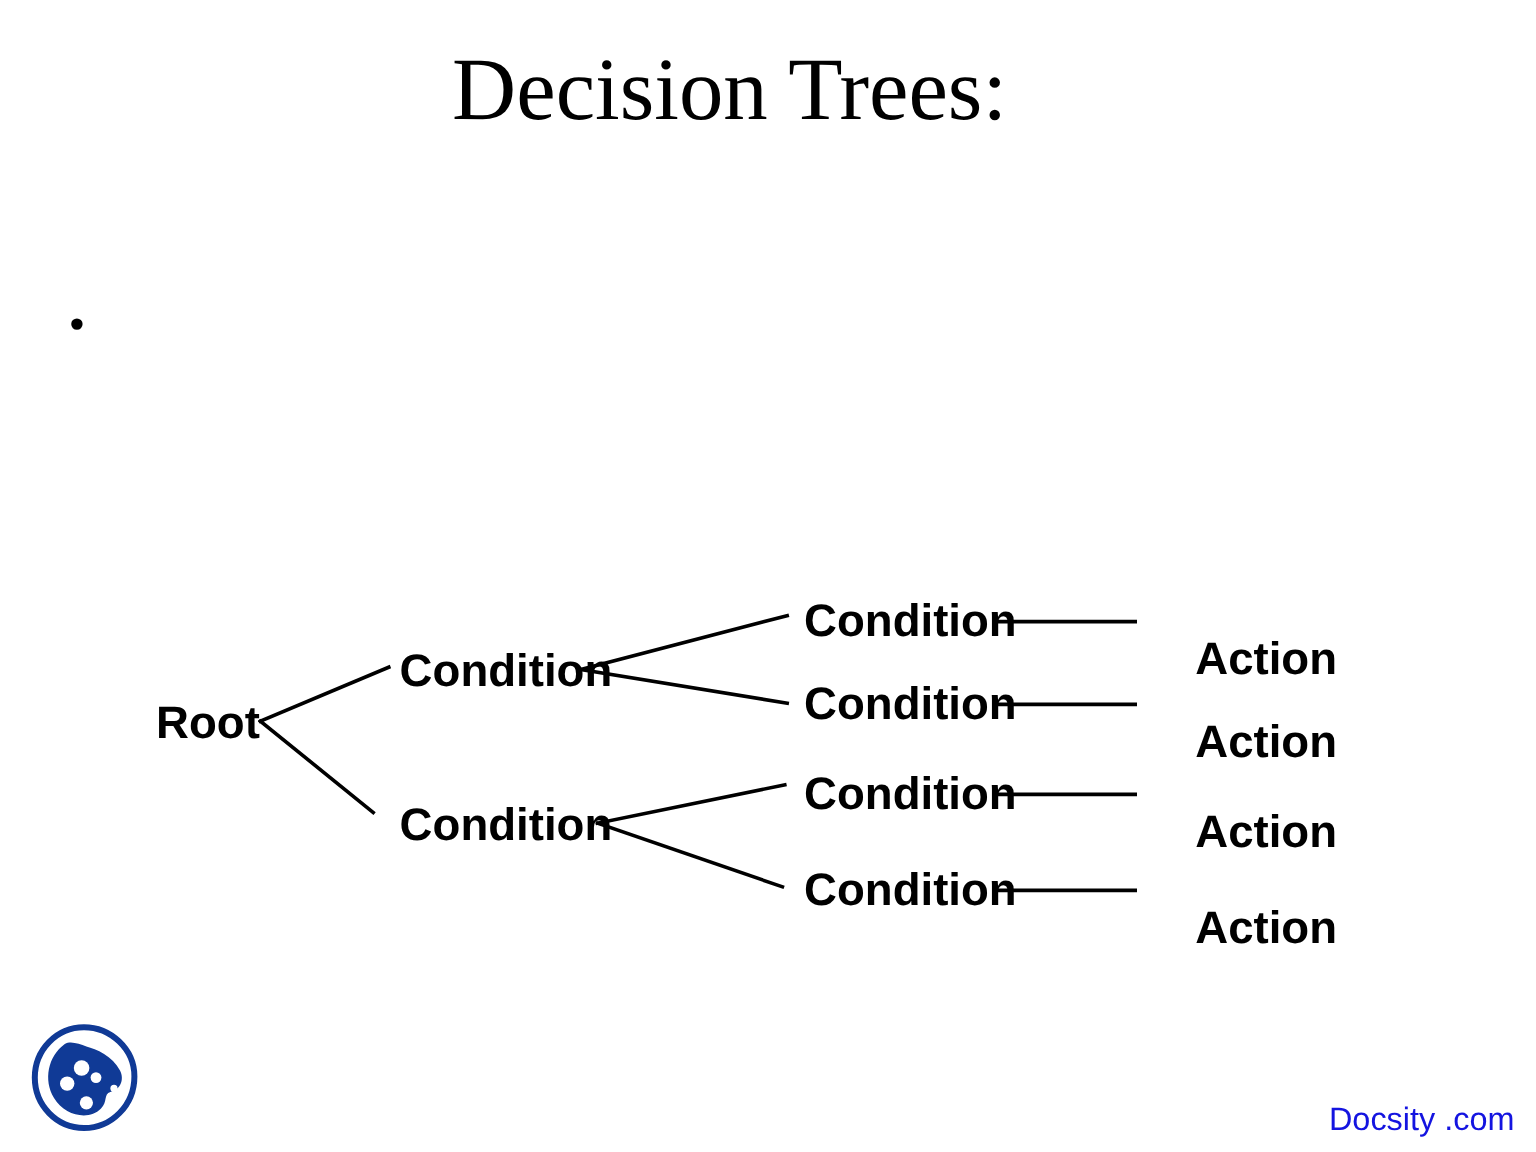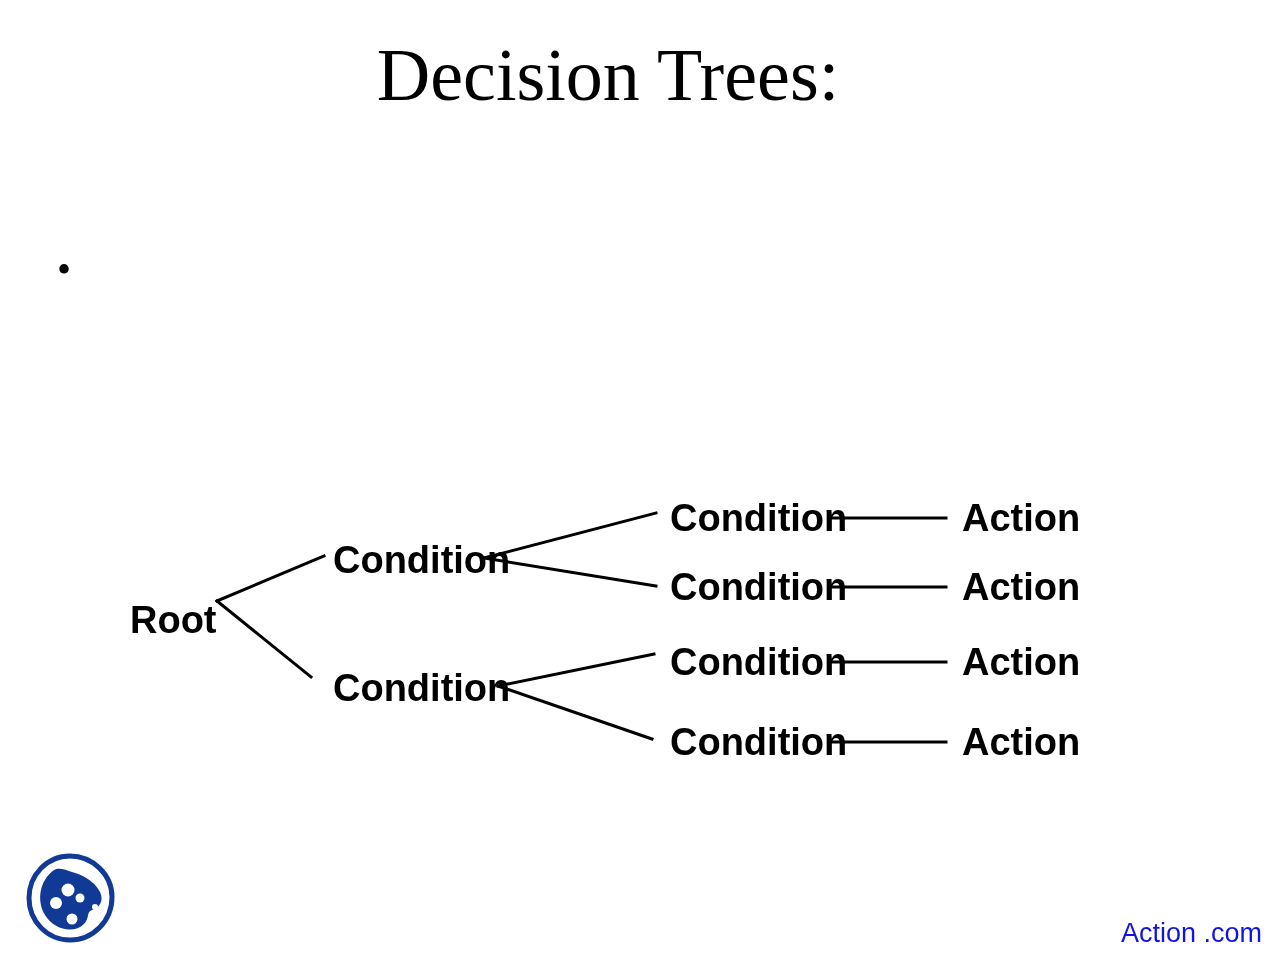--- a/index.html
+++ b/index.html
@@ -82,21 +82,21 @@
     font-weight: bold;
     font-size: 38px;
     line-height: 30px;
     color: #000000;
     white-space: nowrap;
     transform: translateY(-50%);
   }
   .node-root   { left: 130px; }
   .node-cond-l { left: 333px; }
   .node-cond-r { left: 670px; }
-  .node-action { left: 962px; }
+  .node-action { left: 996px; margin-top: 32px; }
 
   
   #docsity-logo {
     position: absolute;
     left: 24px;
     top: 852px;
     width: 92px;
     height: 92px;
   }
   #docsity-url {
@@ -137,21 +137,21 @@
         <line x1="498" y1="226" x2="654" y2="194"></line>
         <line x1="498" y1="226" x2="652" y2="279"></line>
 
         <line x1="833" y1="58" x2="946" y2="58"></line>
         <line x1="833" y1="127" x2="946" y2="127"></line>
         <line x1="833" y1="202" x2="946" y2="202"></line>
         <line x1="833" y1="282" x2="946" y2="282"></line>
       </g>
     </svg>
 
-    <div class="node-label node-root" style="top:160px;">Root</div>
+    <div class="node-label node-root" style="top:143px;">Root</div>
 
     <div class="node-label node-cond-l" style="top:100px;">Condition</div>
     <div class="node-label node-cond-l" style="top:228px;">Condition</div>
 
     <div class="node-label node-cond-r" style="top:58px;">Condition</div>
     <div class="node-label node-cond-r" style="top:127px;">Condition</div>
     <div class="node-label node-cond-r" style="top:202px;">Condition</div>
     <div class="node-label node-cond-r" style="top:282px;">Condition</div>
 
     <div class="node-label node-action" style="top:58px;">Action</div>
@@ -167,15 +167,15 @@
 
       <path d="M30 18 C16 28 12 48 21 63 C30 78 50 82 60 72 C66 66 62 60 68 58 C76 56 80 48 76 40 C70 28 56 22 48 20 C42 18 35 15 30 18 Z" fill="#103a96"></path>
       <circle cx="44" cy="38" r="6.5" fill="#ffffff"></circle>
       <circle cx="32" cy="51" r="6" fill="#ffffff"></circle>
       <circle cx="56" cy="46" r="4.5" fill="#ffffff"></circle>
       <circle cx="71" cy="55" r="3" fill="#ffffff"></circle>
       <circle cx="48" cy="67" r="5.5" fill="#ffffff"></circle>
     </svg>
   </div>
 
-  <div id="docsity-url">Action .com</div>
+  <div id="docsity-url">Docsity .com</div>
 
 </div>
 
 </body></html>

